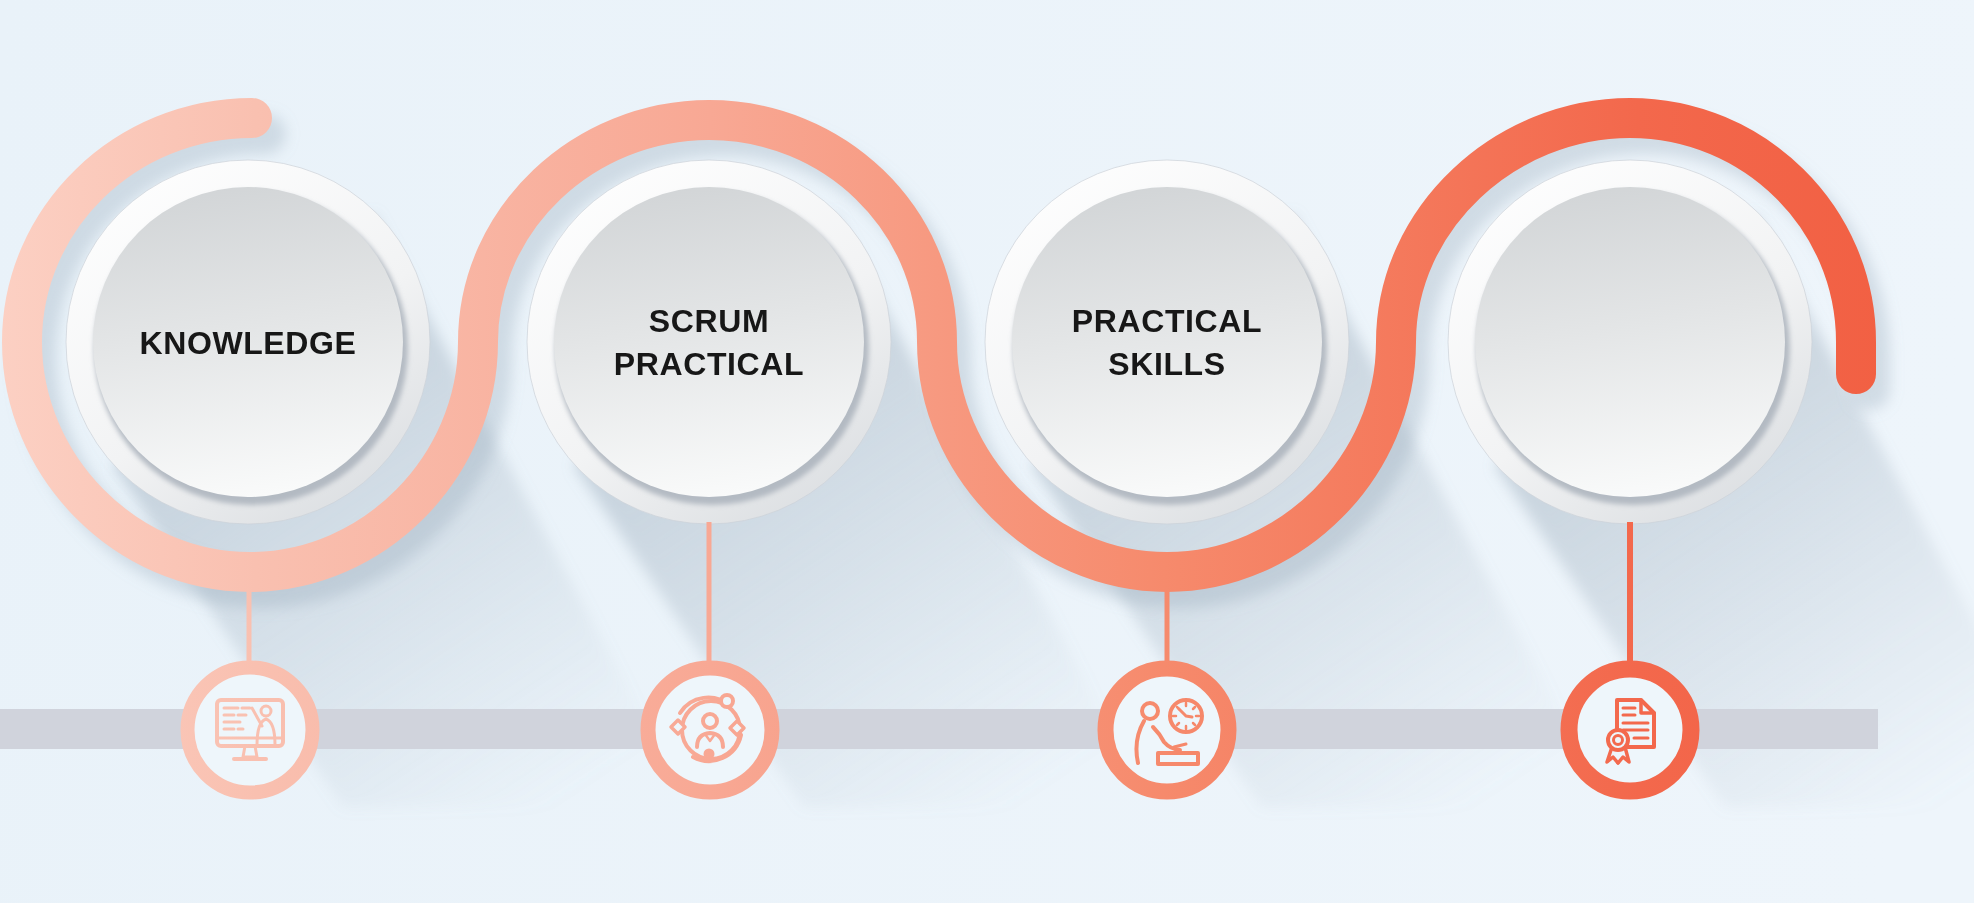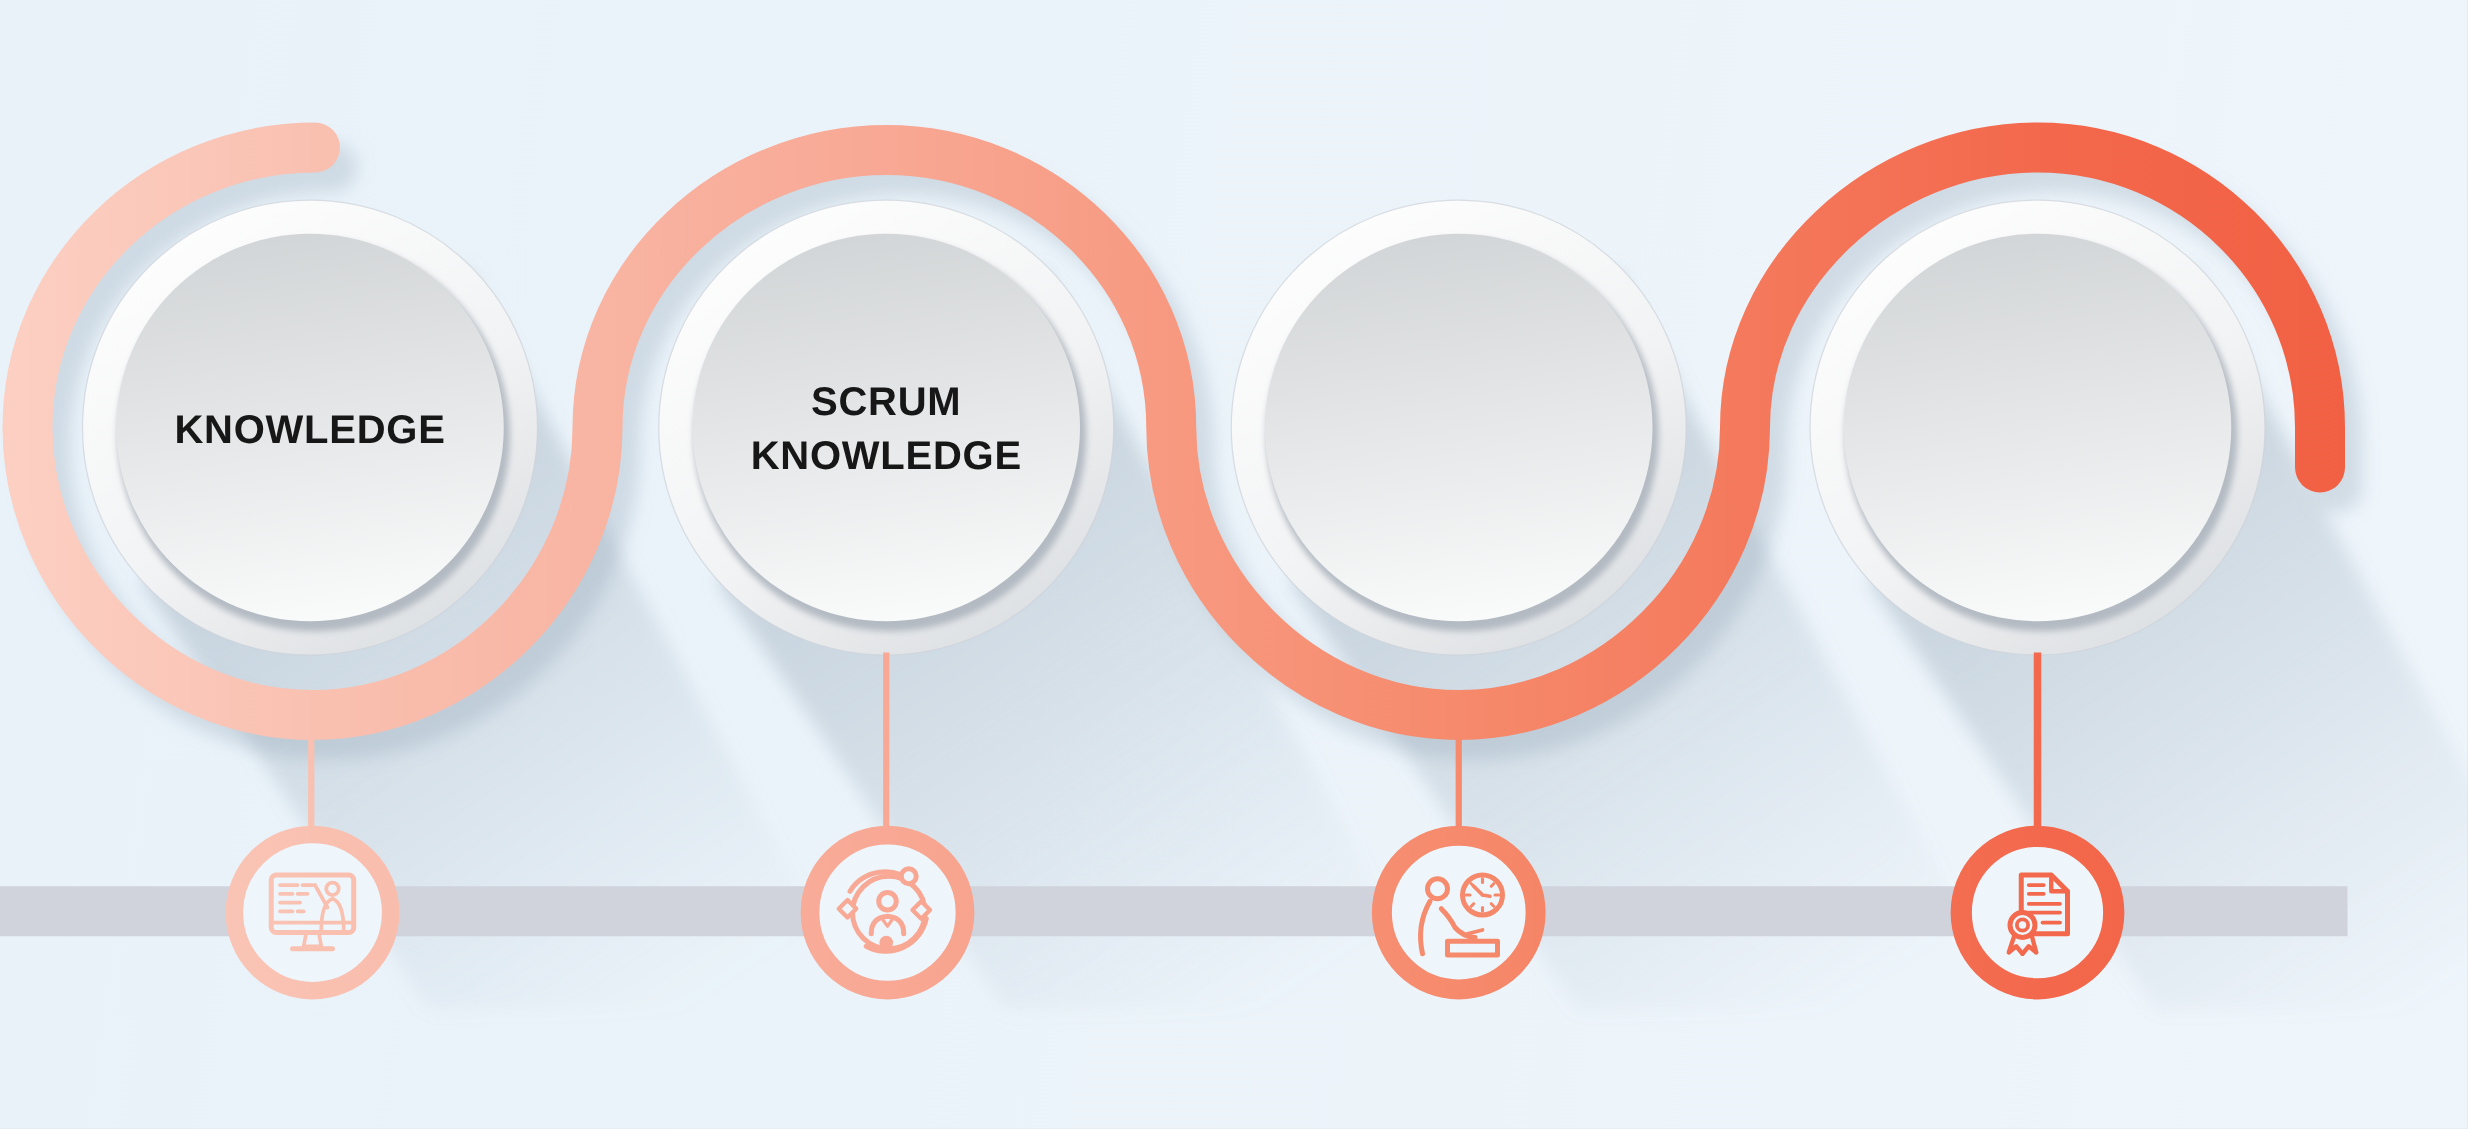--- a/index.html
+++ b/index.html
@@ -192,15 +192,16 @@
       <path d="M 1634 738 H 1648"></path>
     </g>
     <path d="M 1612 747 L 1607 762 L 1613 757 L 1618 763" stroke-width="3.5"></path>
     <path d="M 1625 747 L 1629 762 L 1623 757 L 1618 763" stroke-width="3.5"></path>
     <circle cx="1618" cy="740" r="10" stroke-width="4" fill="#eef6fb"></circle>
     <circle cx="1618" cy="740" r="4.5" stroke-width="3"></circle>
   </g>
 </svg>
 
   <div class="label label-1">KNOWLEDGE</div>
-  <div class="label label-2">SCRUM KNOWLEDGE</div>
+  <div class="label label-2">SCRUM PRACTICAL</div>
+  <div class="label label-3">PRACTICAL SKILLS</div>
 
 </div>
 
 </body></html>

